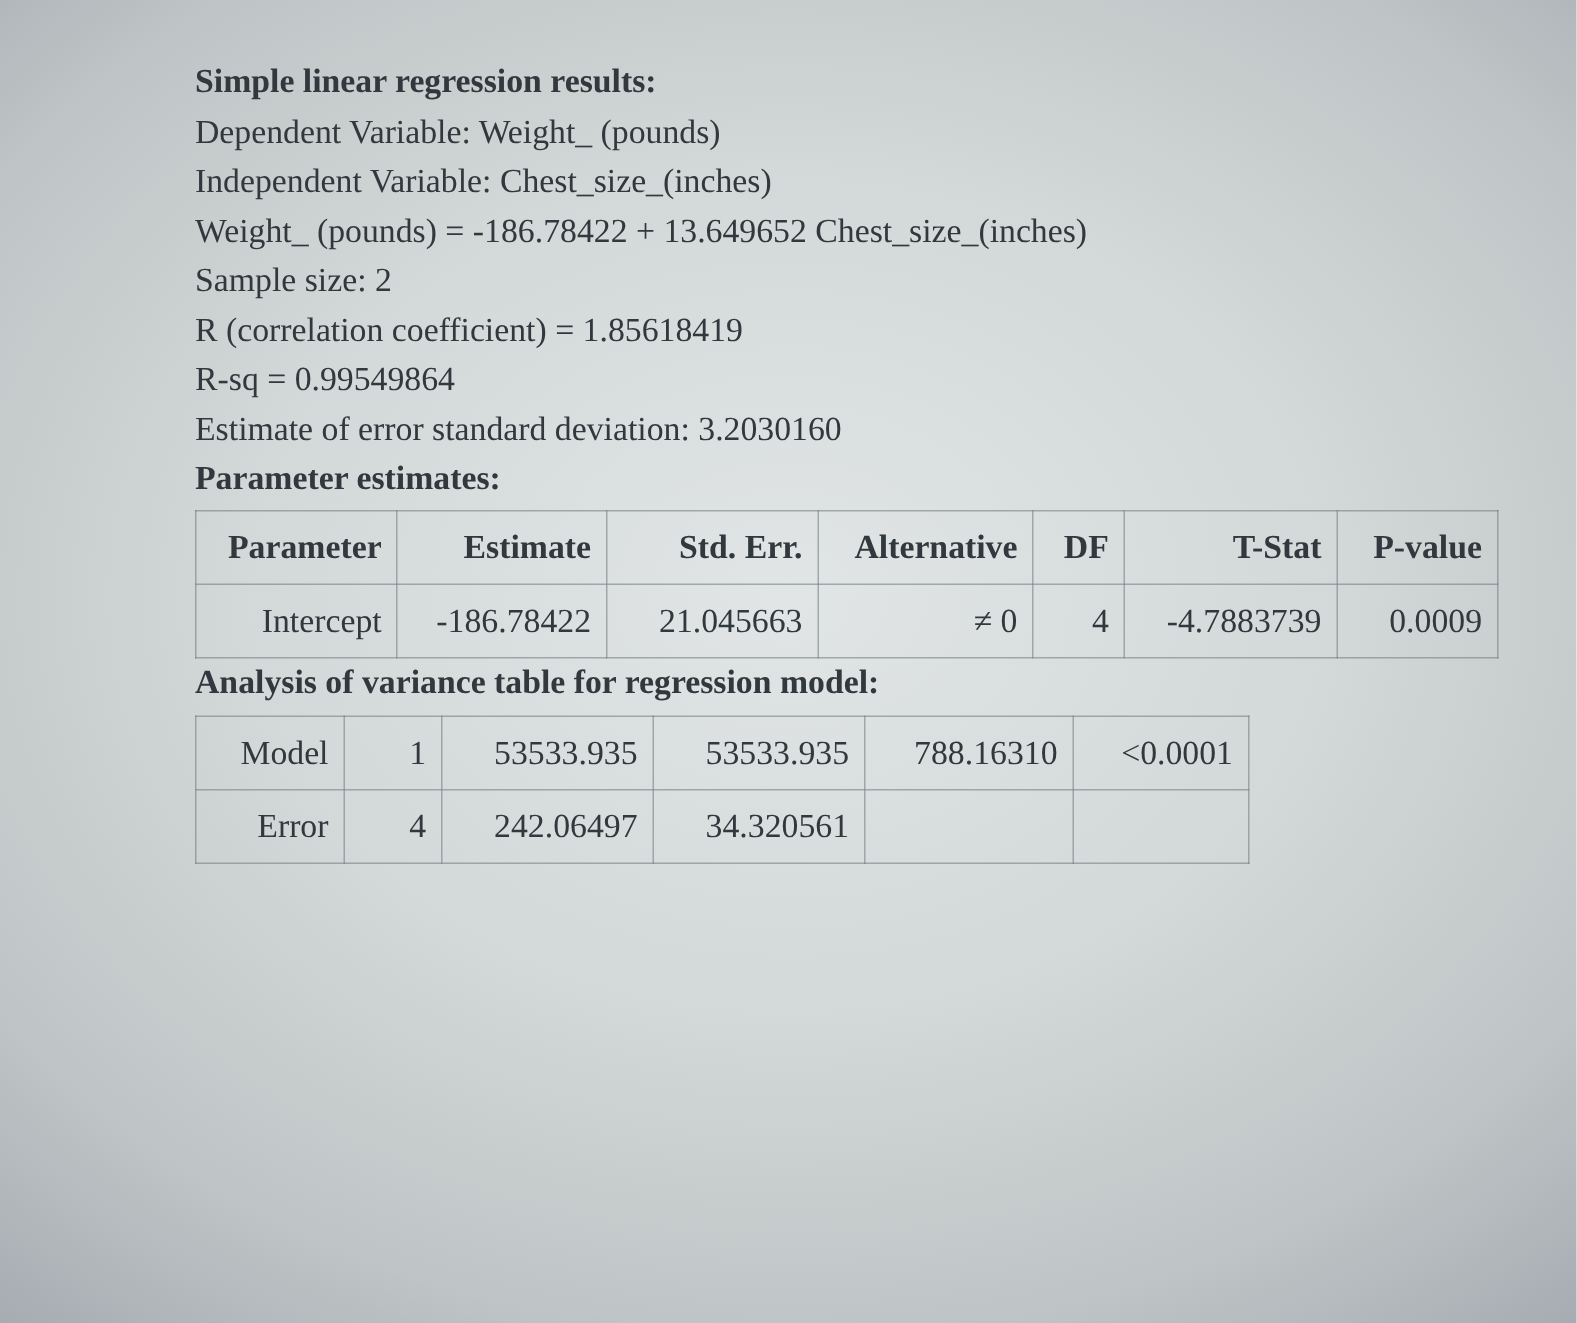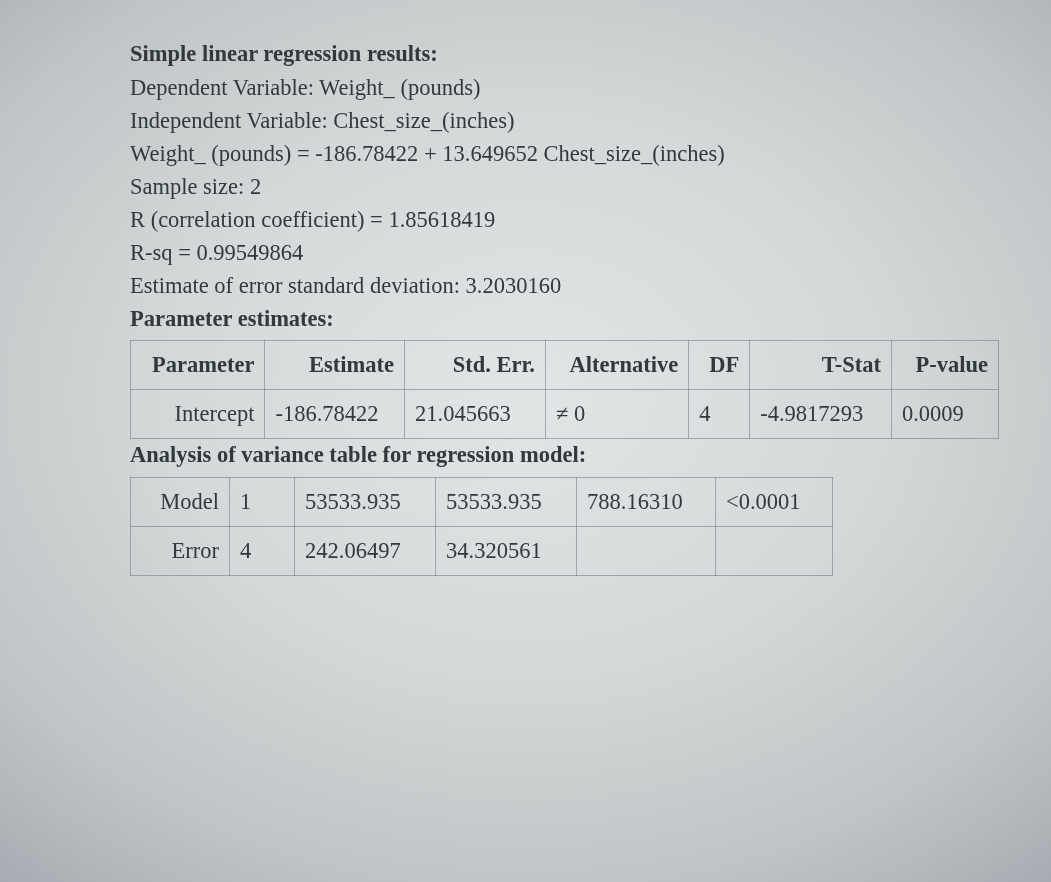--- a/index.html
+++ b/index.html
@@ -22,21 +22,21 @@
     th,td{
       border:1px solid rgba(110,120,125,.55);
       padding:8px 10px 8px 10px;
       vertical-align:middle;
       font-family:"Times New Roman",Times,serif;
       font-size:22.5px;
       background:transparent;
     }
     th{font-weight:bold;text-align:right}
     .tl{text-align:right}
-    .tr{}
+    .tr{text-align:right}
     
     .t1 th:nth-child(1),.t1 td:nth-child(1){width:118px}
     .t1 th:nth-child(2),.t1 td:nth-child(2){width:125px}
     .t1 th:nth-child(3),.t1 td:nth-child(3){width:130px}
     .t1 th:nth-child(4),.t1 td:nth-child(4){width:128px}
     .t1 th:nth-child(5),.t1 td:nth-child(5){width:44px}
     .t1 th:nth-child(6),.t1 td:nth-child(6){width:128px}
     .t1 th:nth-child(7),.t1 td:nth-child(7){width:96px}
     .t2 th:nth-child(1),.t2 td:nth-child(1){width:78px}
     .t2 th:nth-child(2),.t2 td:nth-child(2){width:44px}
@@ -69,21 +69,21 @@
     <th>DF</th>
     <th>T-Stat</th>
     <th>P-value</th>
   </tr>
   <tr>
     <td class="tl">Intercept</td>
     <td class="tr">-186.78422</td>
     <td class="tr">21.045663</td>
     <td class="tr">≠ 0</td>
     <td class="tr">4</td>
-    <td class="tr">-4.9817293</td>
+    <td class="tr">-4.7883739</td>
     <td class="tr">0.0009</td>
   </tr>
 </tbody>
   </table>
 
 <div class="sec-title">Analysis of variance table for regression model:</div>
 
 <table class="t2">
   <tbody>
   <tr>

